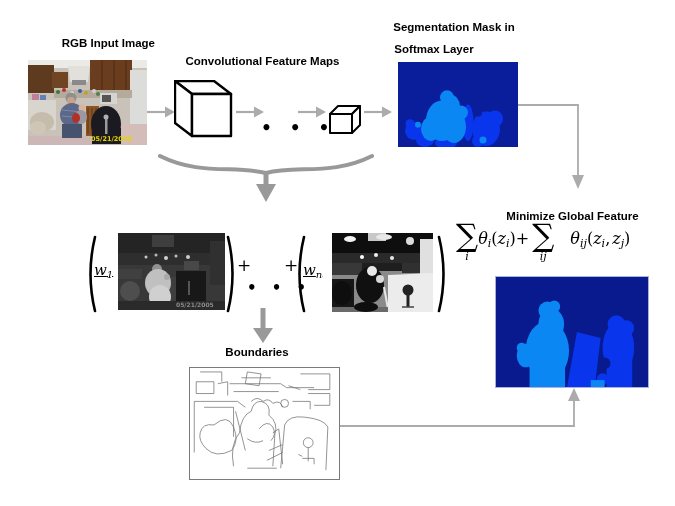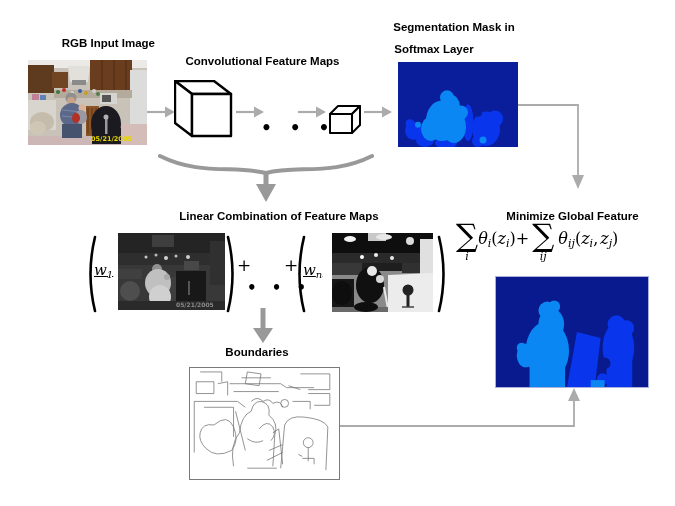--- a/index.html
+++ b/index.html
@@ -149,21 +149,20 @@
     <path d="M2,7 H62 V78" fill="none" stroke="#ababab" stroke-width="1.8"></path>
     <polygon points="56,77 68,77 62,91" fill="#ababab"></polygon>
   </svg>
 
   <svg class="abs" style="left:155px;top:150px;" width="222" height="56" viewBox="0 0 222 56">
     <path d="M5,6 C45,26 80,15 111,23 C142,15 177,26 217,6" fill="none" stroke="#999999" stroke-width="4" stroke-linecap="round"></path>
     <line x1="111" y1="23" x2="111" y2="35" stroke="#999999" stroke-width="5"></line>
     <polygon points="101,34 121,34 111,52" fill="#999999"></polygon>
   </svg>
 
-  <div class="lbl" style="left:154px;top:210px;width:250px;">Linear Combination of Feature Maps</div>
 
   <svg class="abs" style="left:84px;top:234px;" width="14" height="80" viewBox="0 0 14 80">
     <path d="M11,3 Q2,40 11,77" fill="none" stroke="#000" stroke-width="2.6" stroke-linecap="round"></path>
   </svg>
   <span class="wlabel" style="left:94px;top:261px;"><span>w</span><span class="sub">1</span></span>
 
   <svg class="abs" style="left:118px;top:233px;" width="107" height="77" viewBox="0 0 107 77">
     <rect x="0" y="0" width="107" height="77" fill="#383838"></rect>
     <rect x="0" y="0" width="107" height="20" fill="#242424"></rect>
     <rect x="34" y="2" width="22" height="12" fill="#3e3e3e"></rect>
@@ -288,21 +287,21 @@
     <span class="sumblk">
       <span class="sigma">∑</span>
       <span class="sigsub">i</span>
     </span>
     <span class="eterm" style="margin-left:0;"><span class="v">θ</span><span class="s">i</span><span>(</span><span class="v">z</span><span class="s">i</span><span>)</span></span>
     <span class="eplus">+</span>
     <span class="sumblk" style="margin-left:3px;">
       <span class="sigma">∑</span>
       <span class="sigsub">ij</span>
     </span>
-    <span class="eterm" style="margin-left:4px;"><span class="v">θ</span><span class="s">ij</span><span>(</span><span class="v">z</span><span class="s">i</span><span>,</span><span class="v" style="margin-left:2px;">z</span><span class="s">j</span><span>)</span></span>
+    <span class="eterm" style="margin-left:16px;"><span class="v">θ</span><span class="s">ij</span><span>(</span><span class="v">z</span><span class="s">i</span><span>,</span><span class="v" style="margin-left:2px;">z</span><span class="s">j</span><span>)</span></span>
   </div>
 
   <svg class="abs mask-border" style="left:495px;top:276px;" width="154" height="112" viewBox="0 0 154 112" preserveAspectRatio="none">
     <rect x="0" y="0" width="154" height="112" fill="#081A8E"></rect>
     <g fill="#0936EC">
       <polygon points="82,56 106,62 100,112 72,112"></polygon>
       <ellipse cx="124" cy="72" rx="16" ry="26"></ellipse>
       <circle cx="122" cy="48" r="9"></circle>
       <circle cx="132" cy="52" r="8"></circle>
       <rect x="112" y="80" width="26" height="32"></rect>

